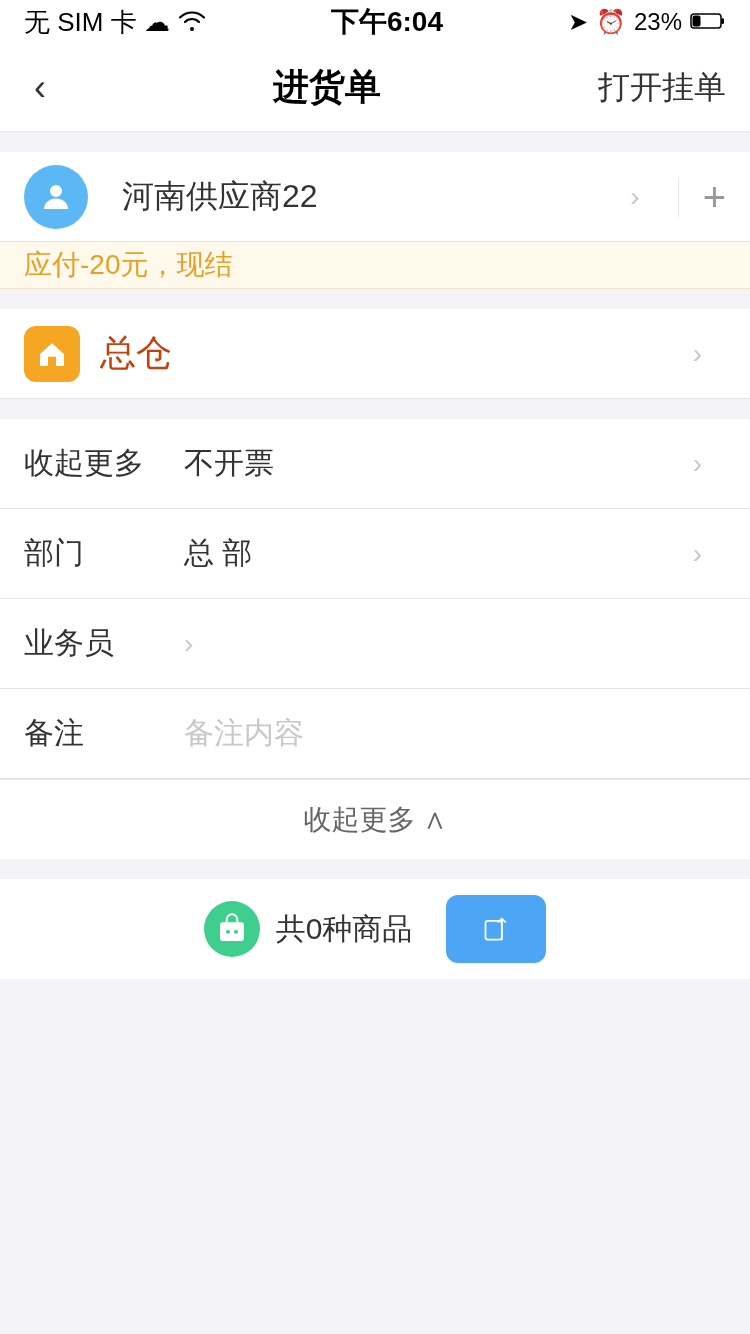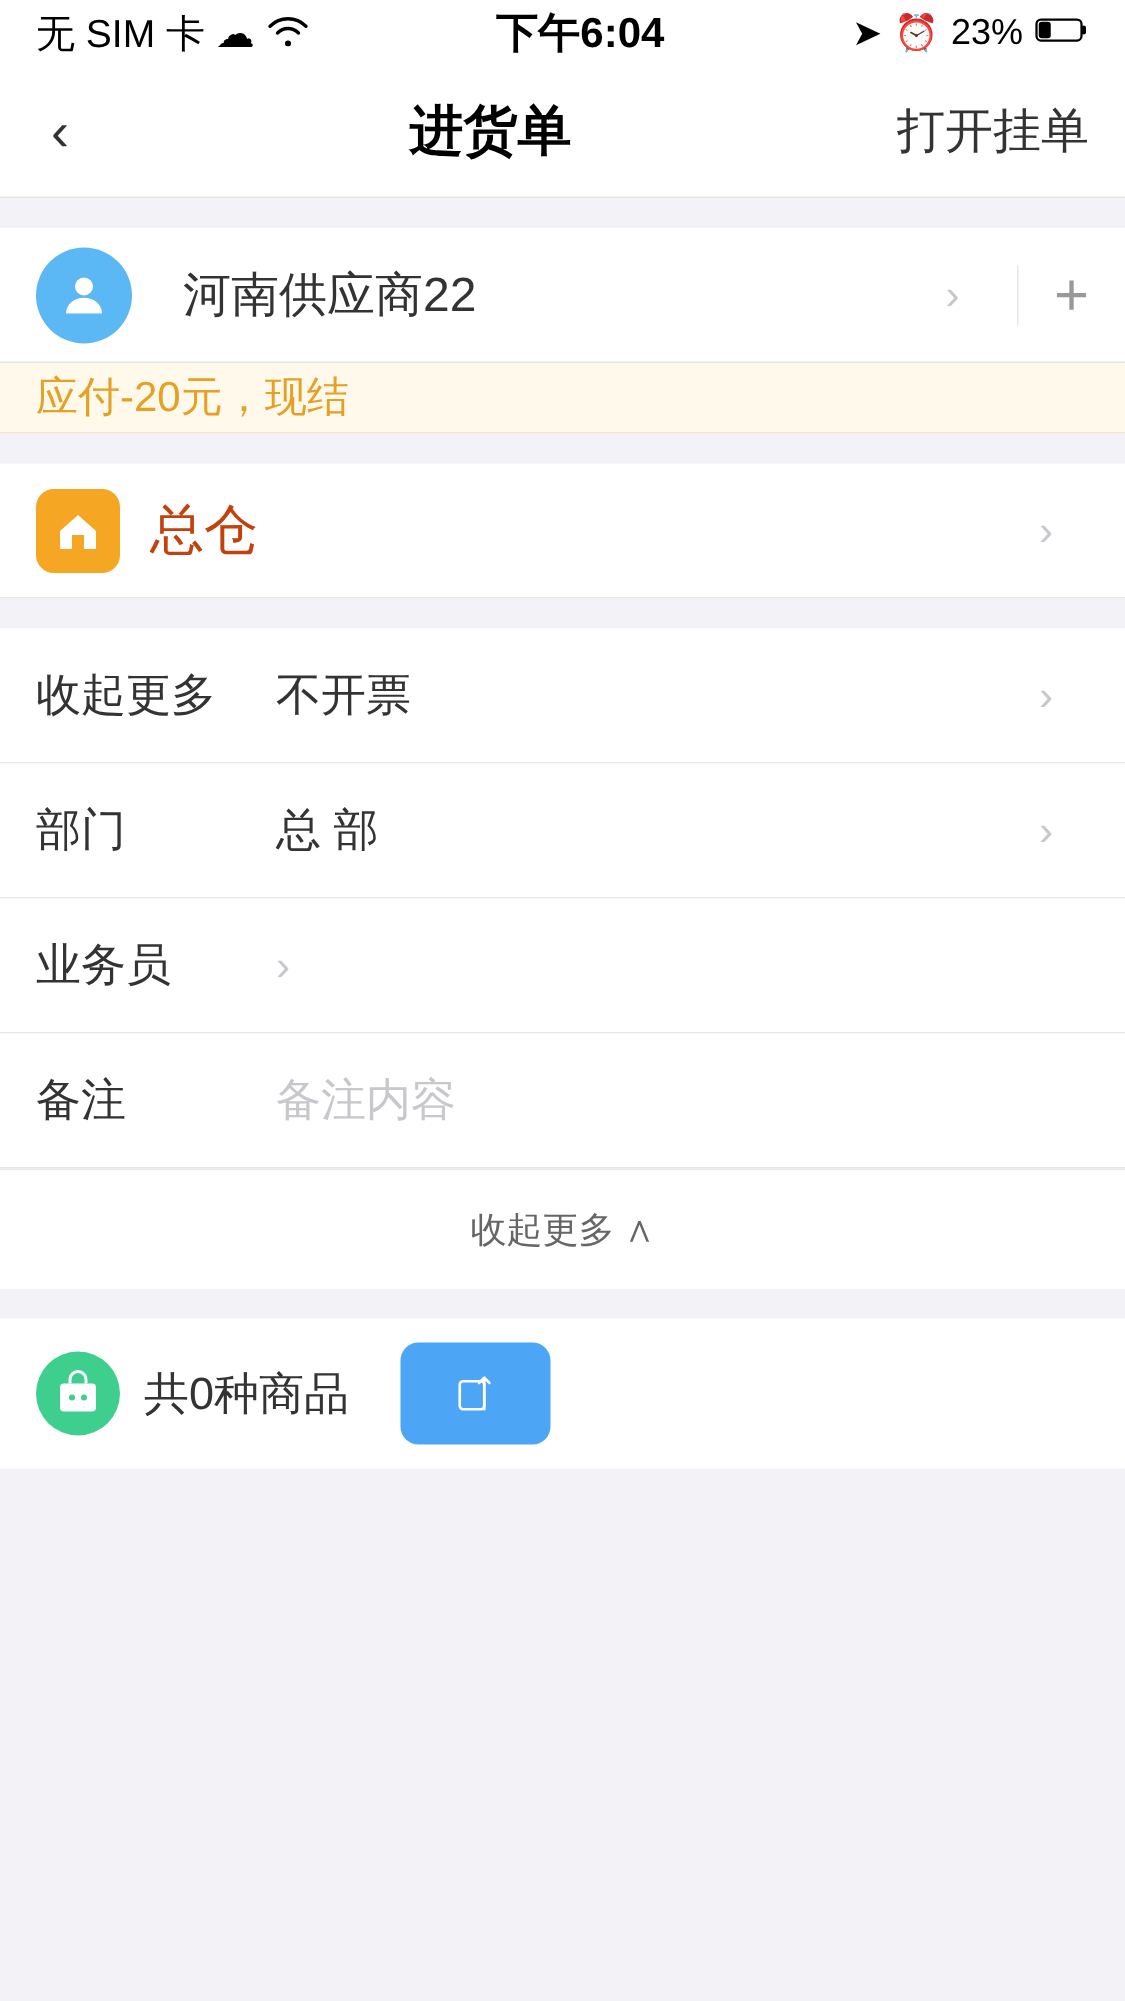--- a/index.html
+++ b/index.html
@@ -166,31 +166,31 @@
       color: #c7c7cc;
     }
 
     
     .collapse-toggle {
       display: flex;
       align-items: center;
       justify-content: center;
       background: #fff;
       height: 80px;
-      font-size: 24px;
+      font-size: 28px;
       color: #666;
       cursor: pointer;
       border-top: 1px solid #e5e5ea;
     }
 
     
     .bottom-bar {
       display: flex;
       align-items: center;
-      justify-content: flex-start;
+      justify-content: center;
       background: #fff;
       padding: 0 24px;
       height: 100px;
       margin-top: 20px;
       gap: 34px;
     }
     .products-info {
       display: flex;
       align-items: center;
       gap: 16px;

